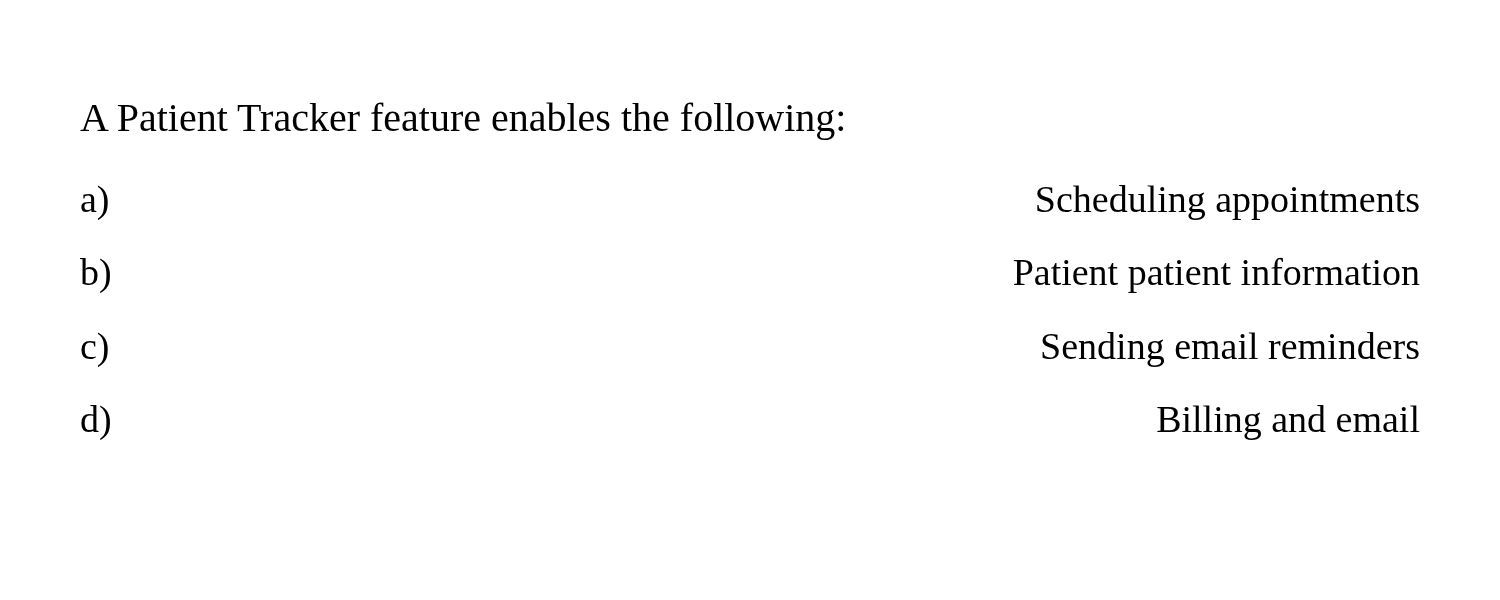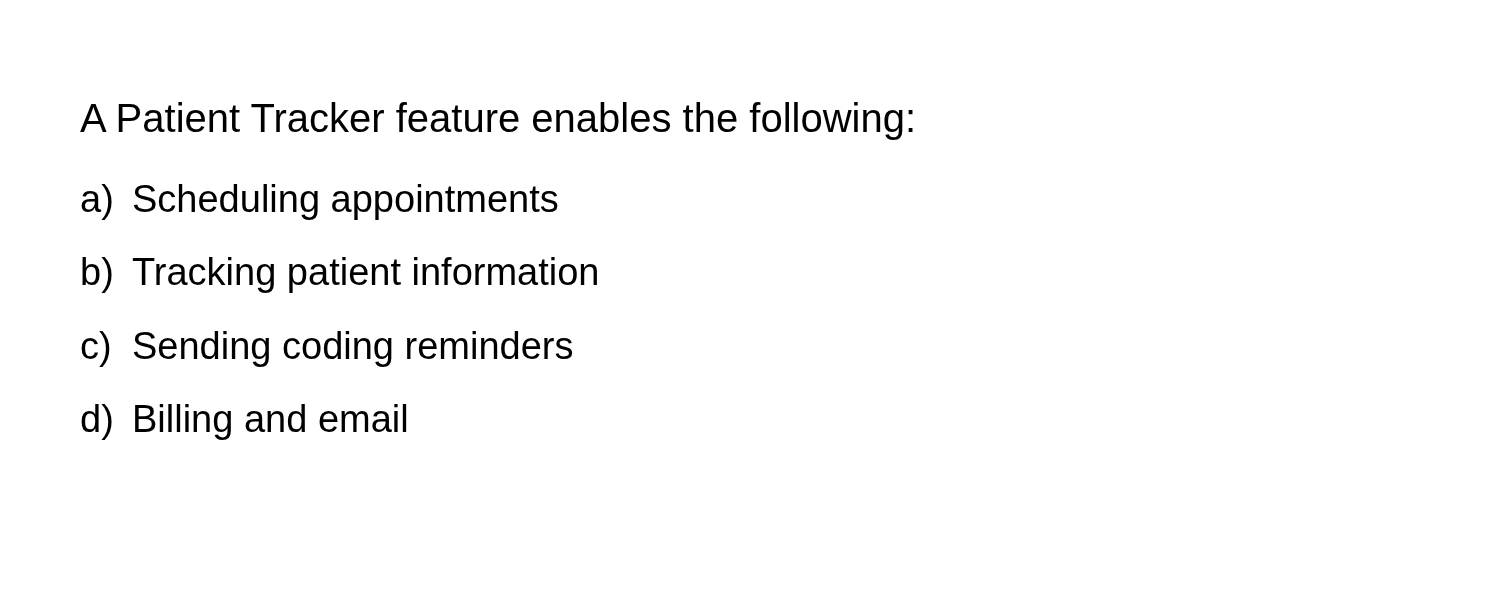--- a/index.html
+++ b/index.html
@@ -1,18 +1,19 @@
 <!DOCTYPE html>
 <html><head>
   <meta charset="utf-8">
   <style>
     * {
       margin: 0;
       padding: 0;
       box-sizing: border-box;
+      font-family: Liberation Serif, serif;
     }
     body {
       width: 1500px;
       height: 600px;
       background: #ffffff;
       font-family: -apple-system, BlinkMacSystemFont, "Segoe UI", Helvetica, Arial, sans-serif;
       color: #000000;
       padding: 90px 80px 40px 80px;
     }
     .question-text {
@@ -26,38 +27,39 @@
       font-size: 38px;
       line-height: 1.35;
       margin-bottom: 22px;
       font-weight: 400;
     }
     .option-label {
       min-width: 52px;
     }
     .option-text {
       flex: 1;
+      text-align: right;
     }
   </style>
 </head>
 <body>
 
 <div class="question-text">A Patient Tracker feature enables the following:</div>
 
 <div class="option-row">
   <span class="option-label">a)</span>
   <span class="option-text">Scheduling appointments</span>
 </div>
 
 <div class="option-row">
   <span class="option-label">b)</span>
-  <span class="option-text">Tracking patient information</span>
+  <span class="option-text">Patient patient information</span>
 </div>
 
 <div class="option-row">
   <span class="option-label">c)</span>
-  <span class="option-text">Sending coding reminders</span>
+  <span class="option-text">Sending email reminders</span>
 </div>
 
 <div class="option-row">
   <span class="option-label">d)</span>
   <span class="option-text">Billing and email</span>
 </div>
 
 </body></html>

